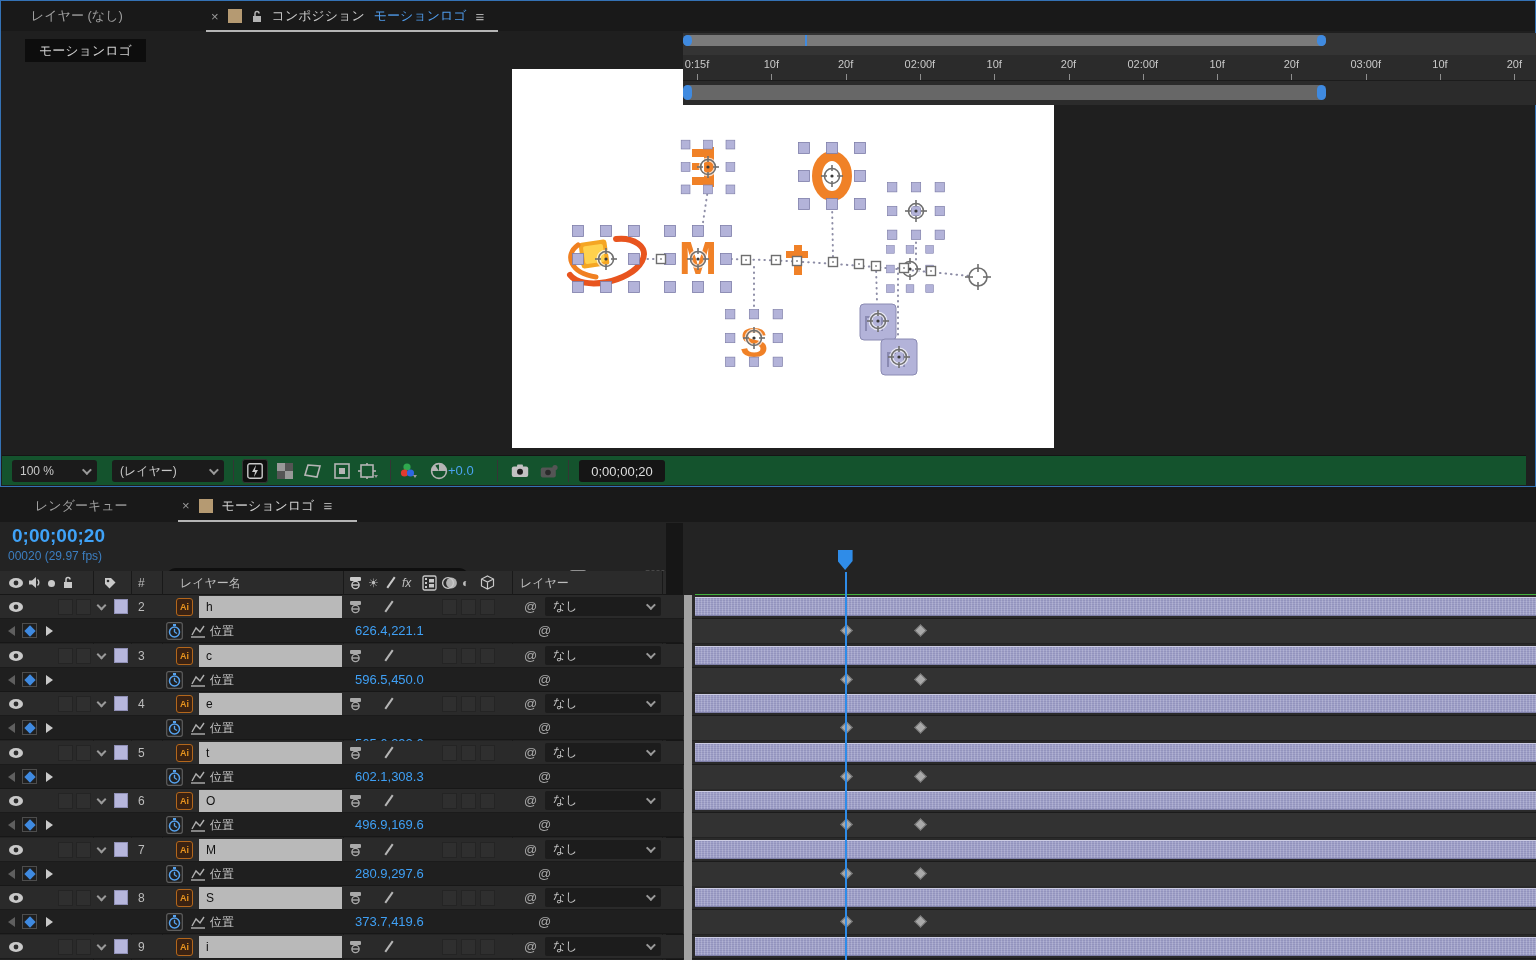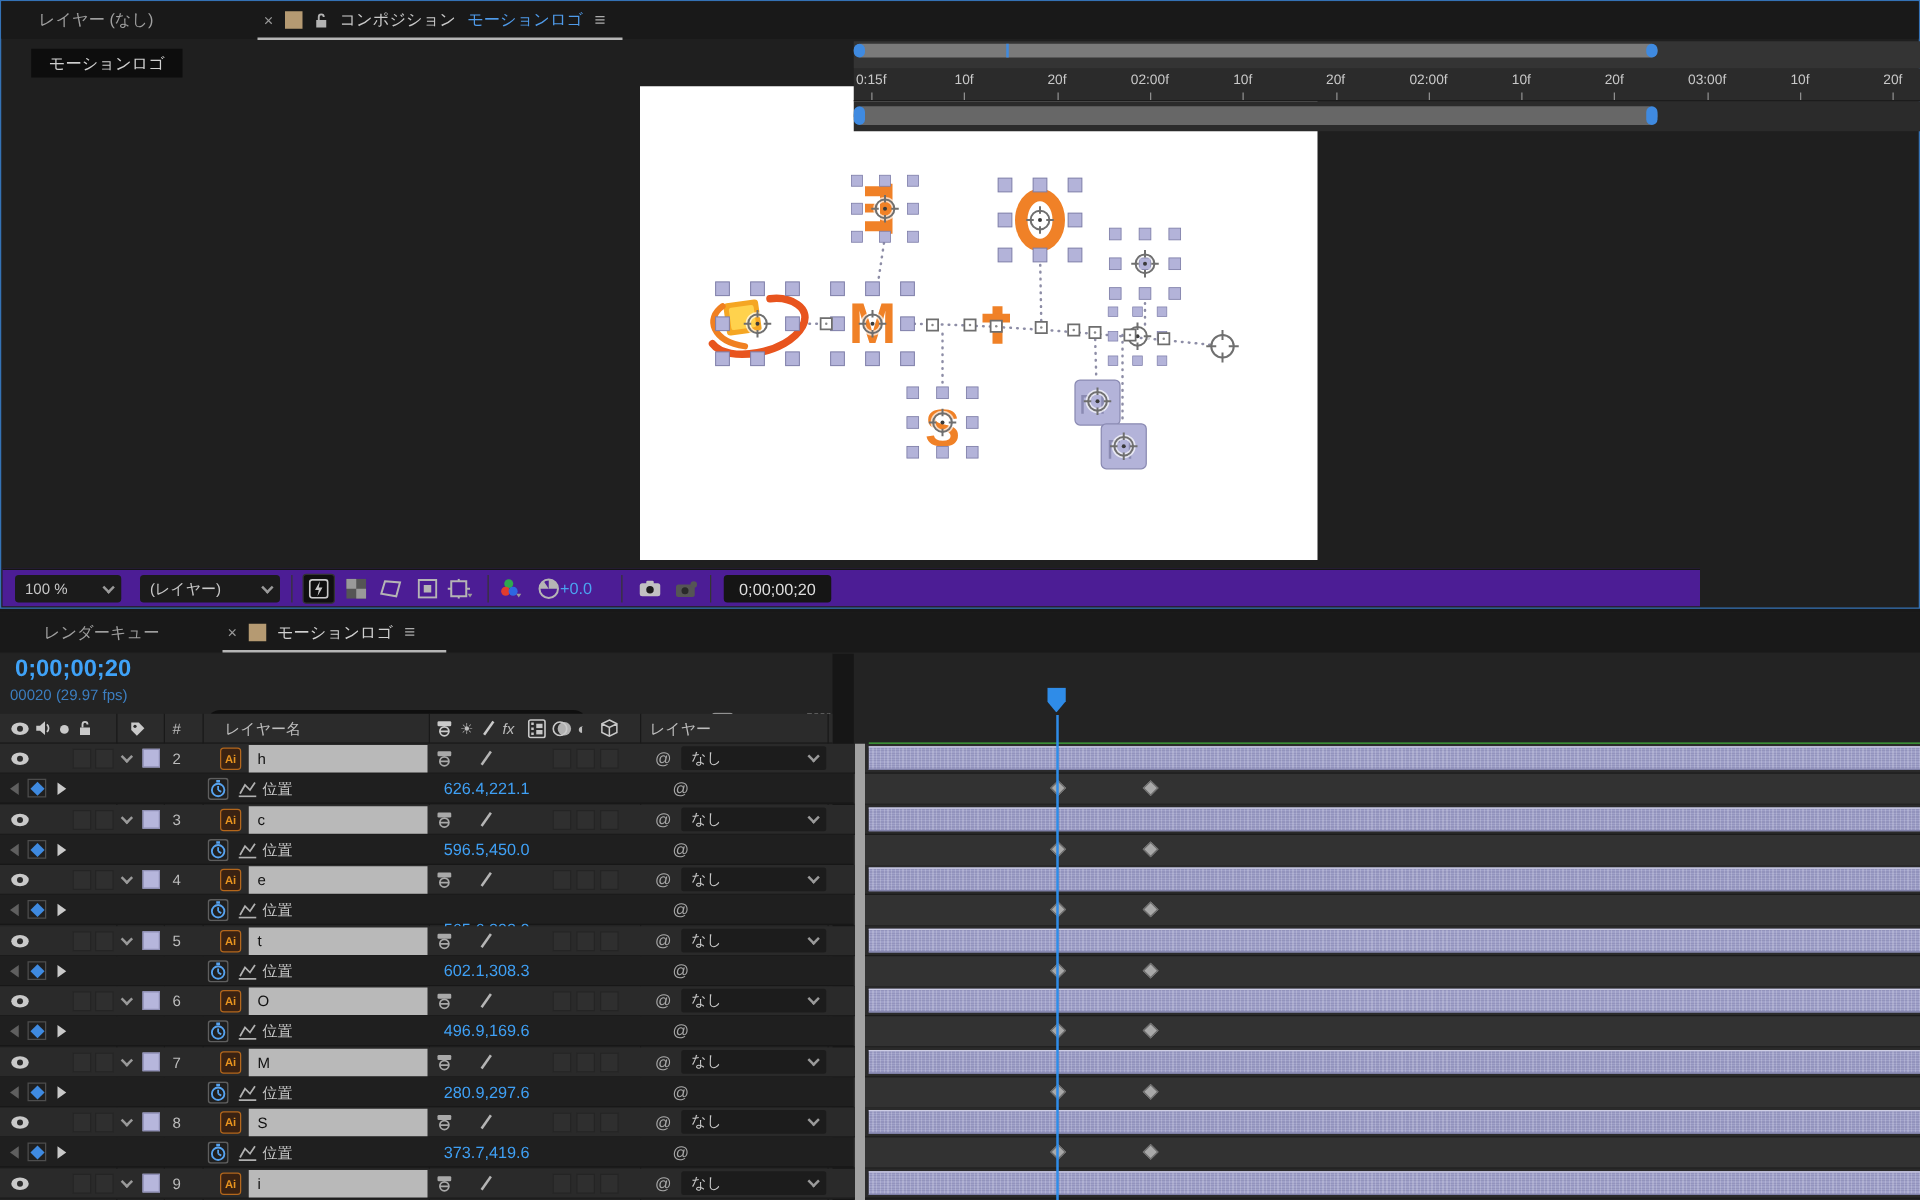--- a/index.html
+++ b/index.html
@@ -18,21 +18,21 @@
   .close-x { color:#9a9a9a; font-size:13px; }
   .menu-burger { color:#ababab; font-size:15px; }
   .blue-text { color:#4f9bea; }
   #comp-breadcrumb { left:24px; top:38px; height:23px; padding:0 14px; background:#0d0d0d;
     color:#cfcfcf; font-size:13px; line-height:23px; }
 
   
   #viewer-white { left:511px; top:68px; width:542px; height:379px; background:#ffffff; }
 
   
-  #viewer-toolbar { left:1px; top:454px; width:1358px; height:30px; background:#4c1d95;
+  #viewer-toolbar { left:1px; top:454px; width:1524px; height:30px; background:#14532d;
     border-top:1px solid #151515; }
   .dd { background:#1b1b1b; border-radius:3px; color:#c8c8c8; font-size:12px;
     display:flex; align-items:center; padding:0 8px; height:22px; }
   .chev { width:7px; height:7px; border-right:2px solid #9a9a9a; border-bottom:2px solid #9a9a9a;
     transform:rotate(45deg) translateY(-2px); display:inline-block; margin-left:auto; }
   .vsep { width:1px; background:#353535; height:22px; }
   .tc-box { background:#151515; border-radius:3px; color:#dedede; font-size:13px;
     display:flex; align-items:center; justify-content:center; height:22px; }
   .tool-ic { display:flex; align-items:center; justify-content:center; width:26px; height:24px; }
   .pressed { background:#101010; border-radius:3px; border:1px solid #333; }

